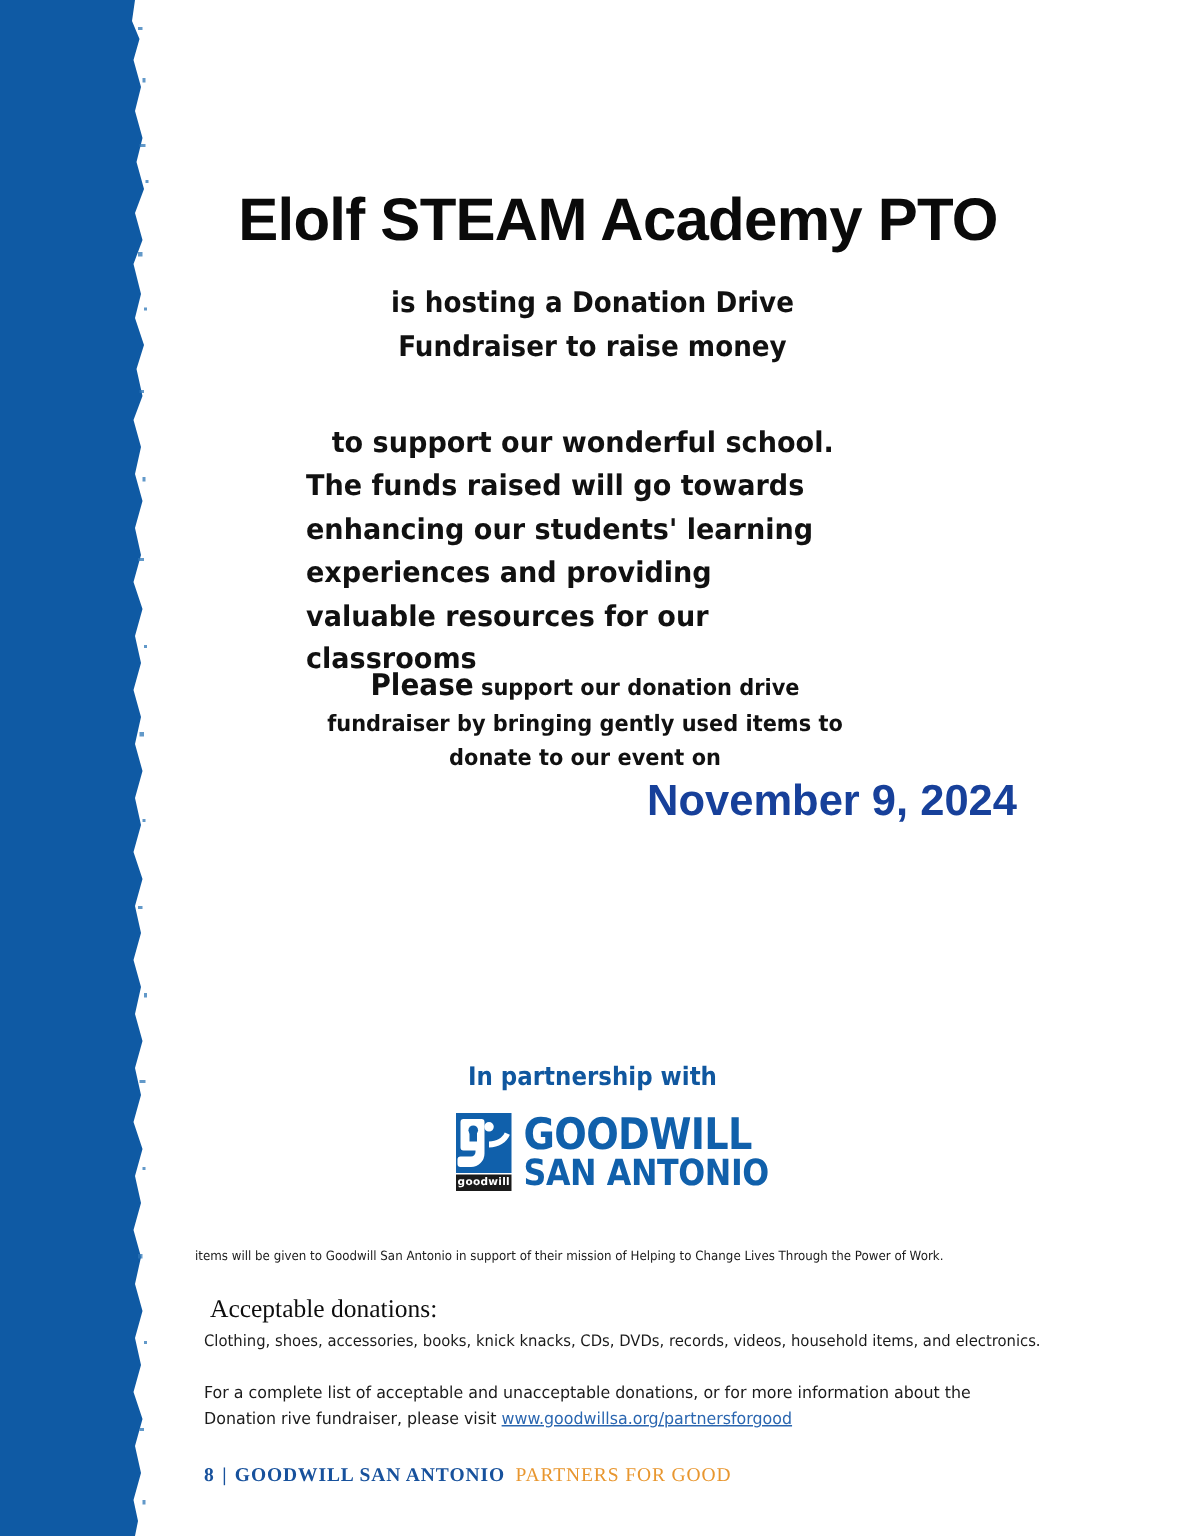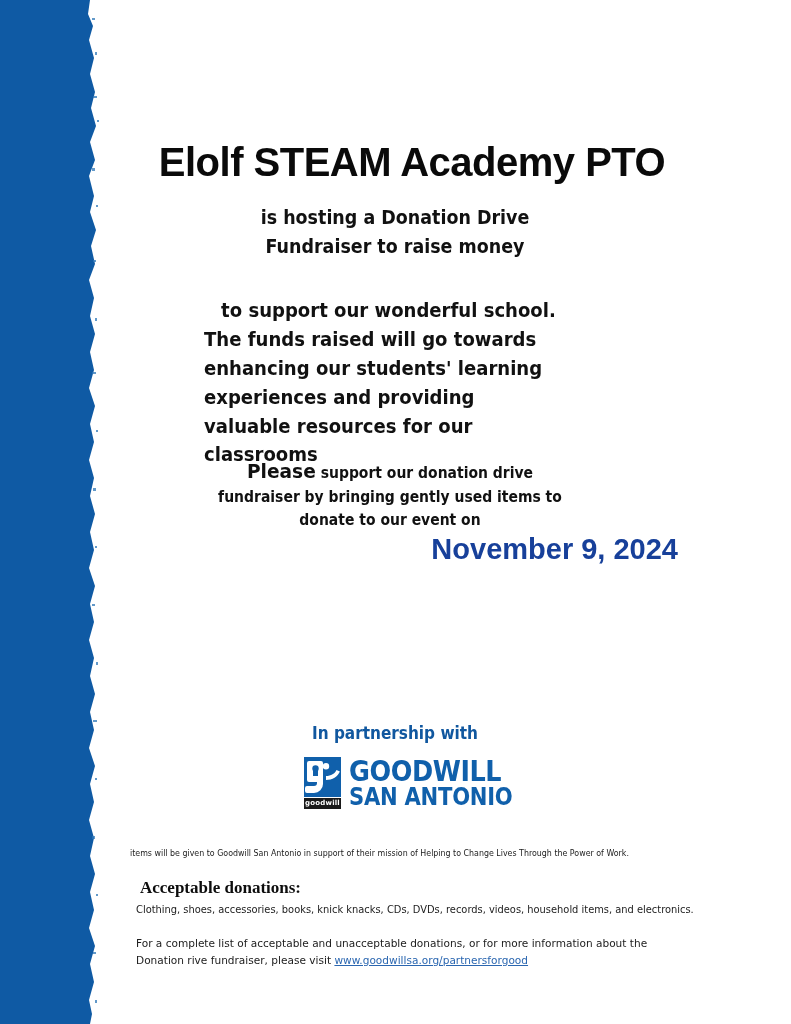--- a/index.html
+++ b/index.html
@@ -46,21 +46,20 @@
     height: 100%;
   }
 
   
   .content {
     position: absolute;
     left: 112px;
     top: 0;
     width: 679px;
     height: 916px;
-    margin-top: 15px;
   }
 
   .title {
     position: absolute;
     left: 0;
     top: 98px;
     width: 600px;
     text-align: center;
     font-family: "Liberation Sans", sans-serif;
     font-weight: bold;
@@ -222,21 +221,21 @@
     transform: scaleX(0.93);
     transform-origin: left top;
     white-space: nowrap;
   }
 
   .accept-head {
     position: absolute;
     left: 28px;
     top: 863px;
     font-family: "Liberation Serif", serif;
-    font-weight: bold;
+    font-weight: normal;
     font-size: 17px;
     color: #0d0d0d;
   }
   .accept-list {
     position: absolute;
     left: 24px;
     top: 888px;
     width: 580px;
     font-family: "DejaVu Sans", sans-serif;
     font-size: 10.5px;
@@ -358,15 +357,18 @@
 
     <div class="mission-note">items will be given to Goodwill San Antonio in support of their mission of Helping to Change Lives Through the Power of Work.</div>
 
     <div class="accept-head">Acceptable donations:</div>
     <div class="accept-list">Clothing, shoes, accessories, books, knick knacks, CDs, DVDs, records, videos, household items, and electronics.</div>
 
     <p class="more-info">
       <span>For a complete list of acceptable and unacceptable donations, or for more information about the Donation rive fundraiser, please visit </span><a class="link" href="#">www.goodwillsa.org/partnersforgood</a>
     </p>
 
+    <div class="footer">
+      <span class="pg">8</span><span class="sep">|</span><span class="brand">GOODWILL SAN ANTONIO</span><span class="tag">PARTNERS FOR GOOD</span>
+    </div>
 
   </div>
 </div>
 
 </body></html>

